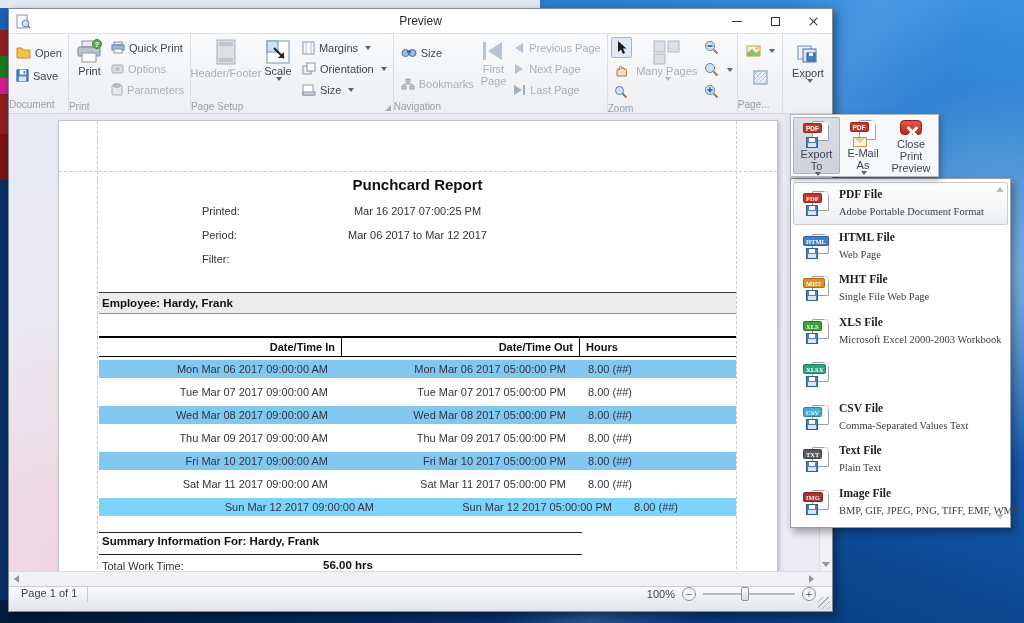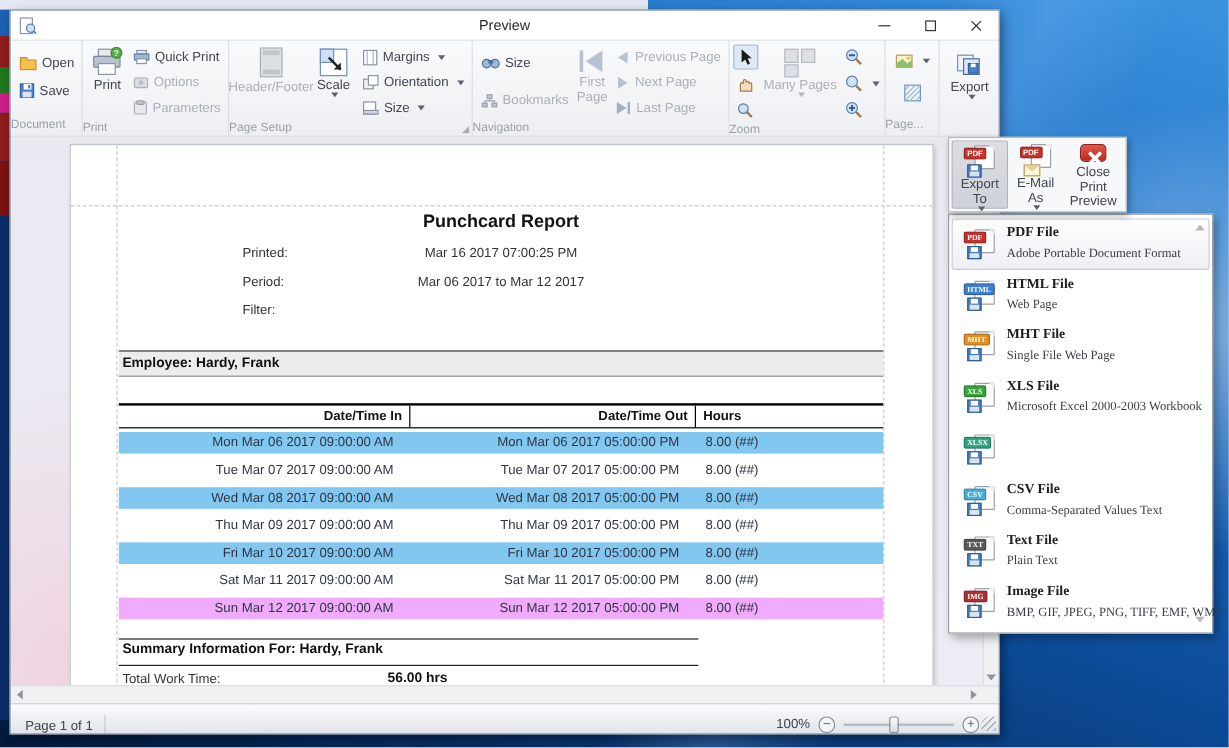--- a/index.html
+++ b/index.html
@@ -61,21 +61,21 @@
   .tot-label { top:439px; left:43px; font-size:11px; color:#333; }
   .tot-value { top:438px; left:236px; font-size:11.5px; font-weight:bold; color:#111;padding-left:28px; }
   
   .vscroll { position:absolute; right:0; top:0; width:13px; height:100%; background:#f1f1f4; border-left:1px solid #dadce0; }
   .vthumb { position:absolute; left:2px; top:14px; width:9px; height:240px; background:#d6d7db; border:1px solid #c2c4c9; border-radius:4px; }
   .tri-up { width:0;height:0;border-left:4px solid transparent;border-right:4px solid transparent;border-bottom:5px solid #8f949c; position:absolute; left:2px; top:4px; }
   .tri-dn { width:0;height:0;border-left:4px solid transparent;border-right:4px solid transparent;border-top:5px solid #8f949c; position:absolute; left:2px; bottom:4px; }
   .hscroll { position:absolute; left:0; top:562px; right:0; height:15px; background:#f1f1f4; border-top:1px solid #dadce0; }
   .tri-l { width:0;height:0;border-top:4px solid transparent;border-bottom:4px solid transparent;border-right:5px solid #8f949c; position:absolute; left:5px; top:3px; }
   .tri-r { width:0;height:0;border-top:4px solid transparent;border-bottom:4px solid transparent;border-left:5px solid #8f949c; position:absolute; right:18px; top:3px; }
-  .statusbar { position:absolute; left:0; bottom:0; right:0; height:25px; background:linear-gradient(#fafbfc,#e1e4e9); border-top:1px solid #c9cdd3; display:flex; align-items:flex-end; font-size:11px; color:#3e434c; }
+  .statusbar { position:absolute; left:0; bottom:0; right:0; height:25px; background:linear-gradient(#fafbfc,#e1e4e9); border-top:1px solid #c9cdd3; display:flex; align-items:flex-start; font-size:11px; color:#3e434c; }
   .sb-page { margin-left:12px; }
   .sb-sep { width:1px; height:15px; background:#c5c9cf; margin-left:10px; }
   .sb-right { margin-left:auto; display:flex; align-items:center; gap:7px; padding-right:16px; }
   .zbtn { width:14px; height:14px; border:1px solid #8a8f96; border-radius:50%; color:#5a5f66; font-size:11px; line-height:12px; text-align:center; background:#f4f5f7; }
   .ztrack { position:relative; width:92px; height:14px; }
   .ztrack::before { content:""; position:absolute; left:0; right:0; top:6px; height:2px; background:#b9bdc3; }
   .zthumb { position:absolute; left:38px; top:0; width:8px; height:14px; background:linear-gradient(#fdfdfe,#d8dbdf); border:1px solid #8a8f96; border-radius:2px; }
   .grip { position:absolute; right:2px; bottom:2px; width:12px; height:12px;
     background:repeating-linear-gradient(135deg, transparent 0 3px, #aab0b8 3px 4px); }
   
@@ -504,21 +504,21 @@
         <div class="abs trow" style="top: 331px; background-color: rgb(130, 199, 240);">
           <span class="tc1">Fri Mar 10 2017 09:00:00 AM</span>
             <span class="tc2">Fri Mar 10 2017 05:00:00 PM</span>
             <span class="tc3">8.00 (##)</span>
         </div>
         <div class="abs trow" style="top:354px">
           <span class="tc1">Sat Mar 11 2017 09:00:00 AM</span>
             <span class="tc2">Sat Mar 11 2017 05:00:00 PM</span>
             <span class="tc3">8.00 (##)</span>
         </div>
-        <div class="abs trow" style="top: 377px; background-color: #f0abfc;">
+        <div class="abs trow" style="top: 377px; background-color: #7dd3fc; padding-left: 46px;">
           <span class="tc1">Sun Mar 12 2017 09:00:00 AM</span>
             <span class="tc2">Sun Mar 12 2017 05:00:00 PM</span>
             <span class="tc3">8.00 (##)</span>
         </div>
 
         <div class="abs hr" style="top:411px"></div>
         <div class="abs sum-text">Summary Information For: Hardy, Frank</div>
         <div class="abs hr" style="top:433px"></div>
         <div class="abs tot-label">Total Work Time:</div>
         <div class="abs tot-value">56.00 hrs</div>

